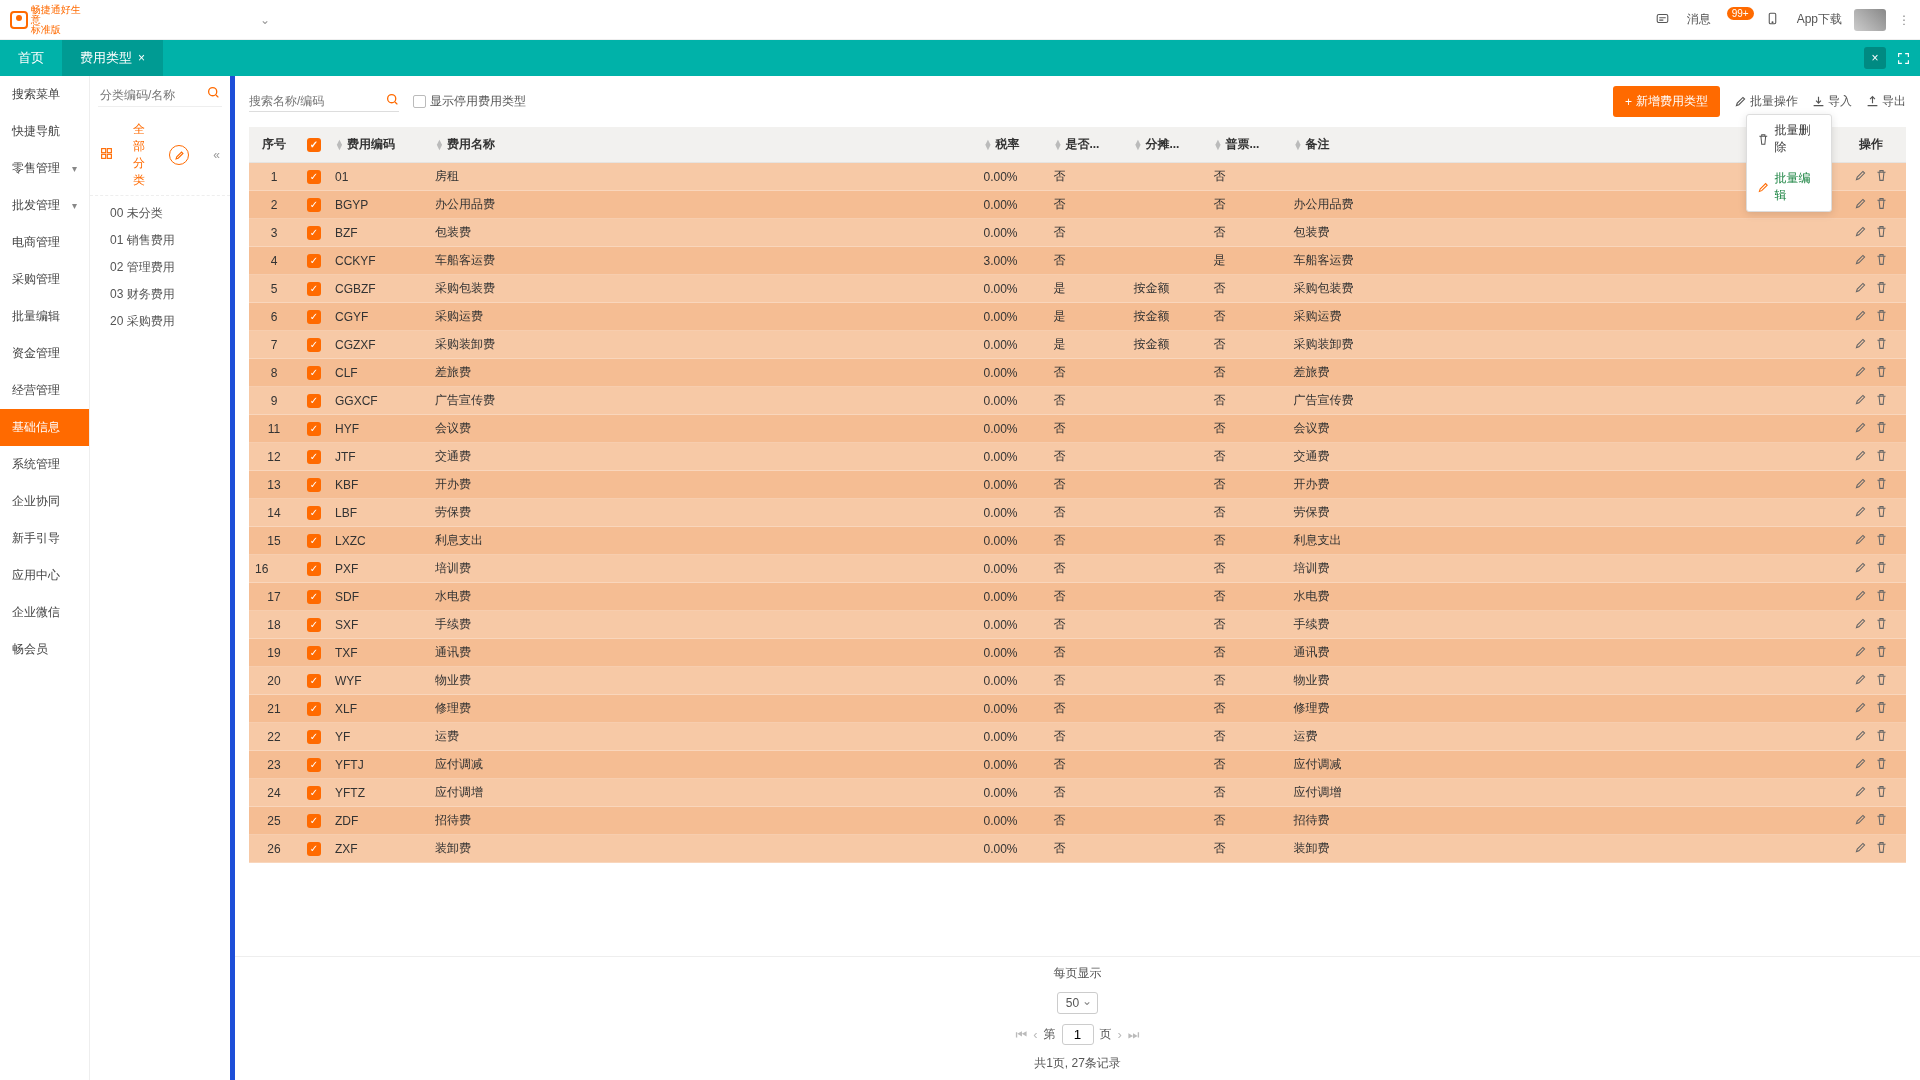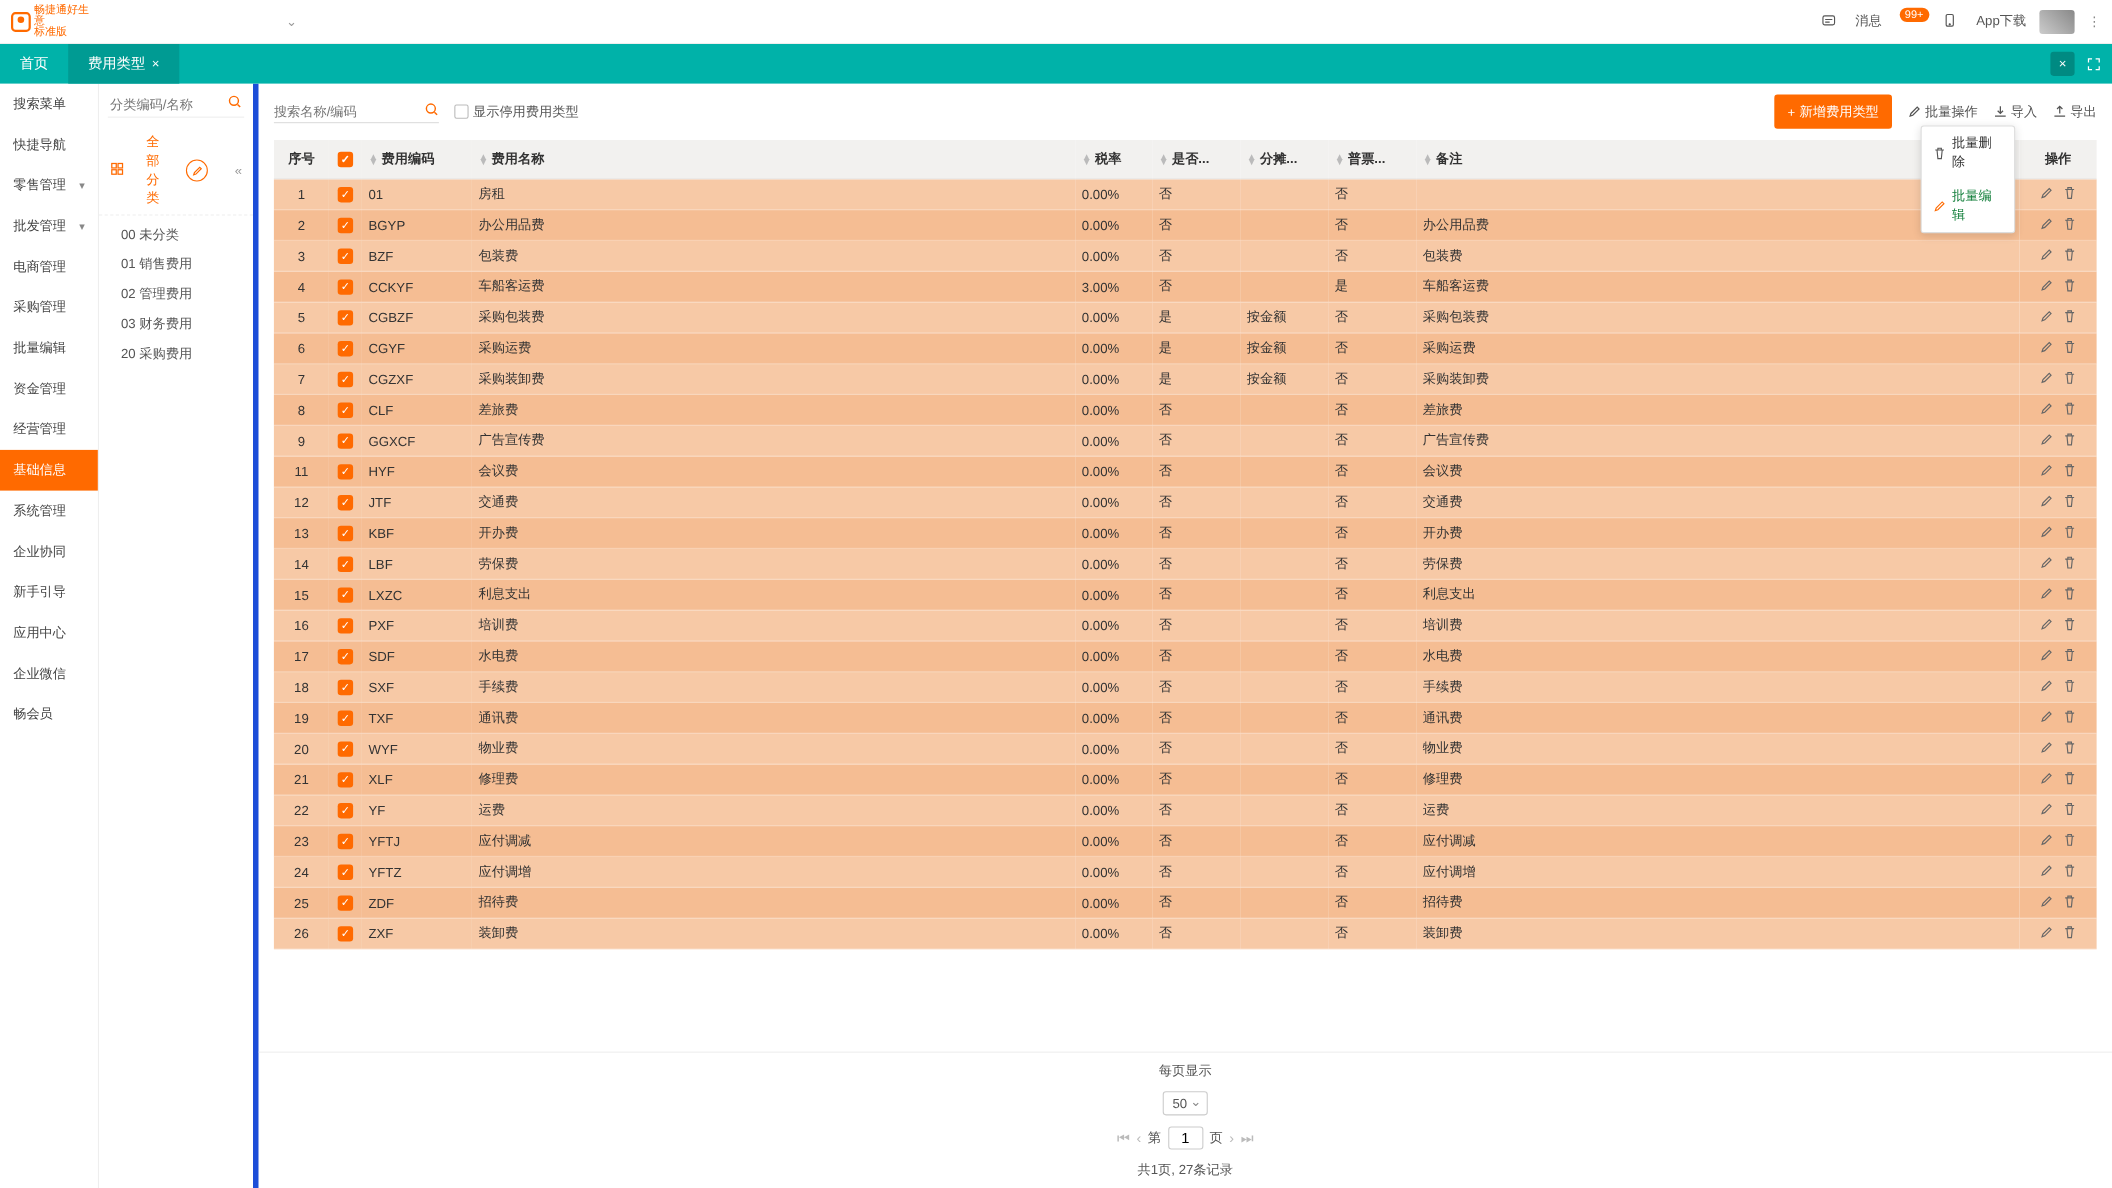--- a/index.html
+++ b/index.html
@@ -577,21 +577,21 @@
                   <span class="row-action-icon"><svg class="icon" viewBox="0 0 16 16" fill="none" stroke="#666" stroke-width="1.3">
                       <path d="M3 13l1-3 7-7 2 2-7 7-3 1z"></path>
                     </svg></span>
                   <span class="row-action-icon"><svg class="icon" viewBox="0 0 16 16" fill="none" stroke="#666" stroke-width="1.3">
                       <path d="M3 4h10M6 4V2h4v2M5 4l1 10h4l1-10"></path>
                     </svg></span>
                 </div>
               </td>
             </tr>
             <tr>
-              <td style="text-align:center">16</td>
+              <td style="">16</td>
               <td style="text-align:center"><span class="chkcell">✓</span></td>
               <td>PXF</td>
               <td>培训费</td>
               <td>0.00%</td>
               <td>否</td>
               <td></td>
               <td>否</td>
               <td>培训费</td>
               <td>
                 <div class="row-actions">

